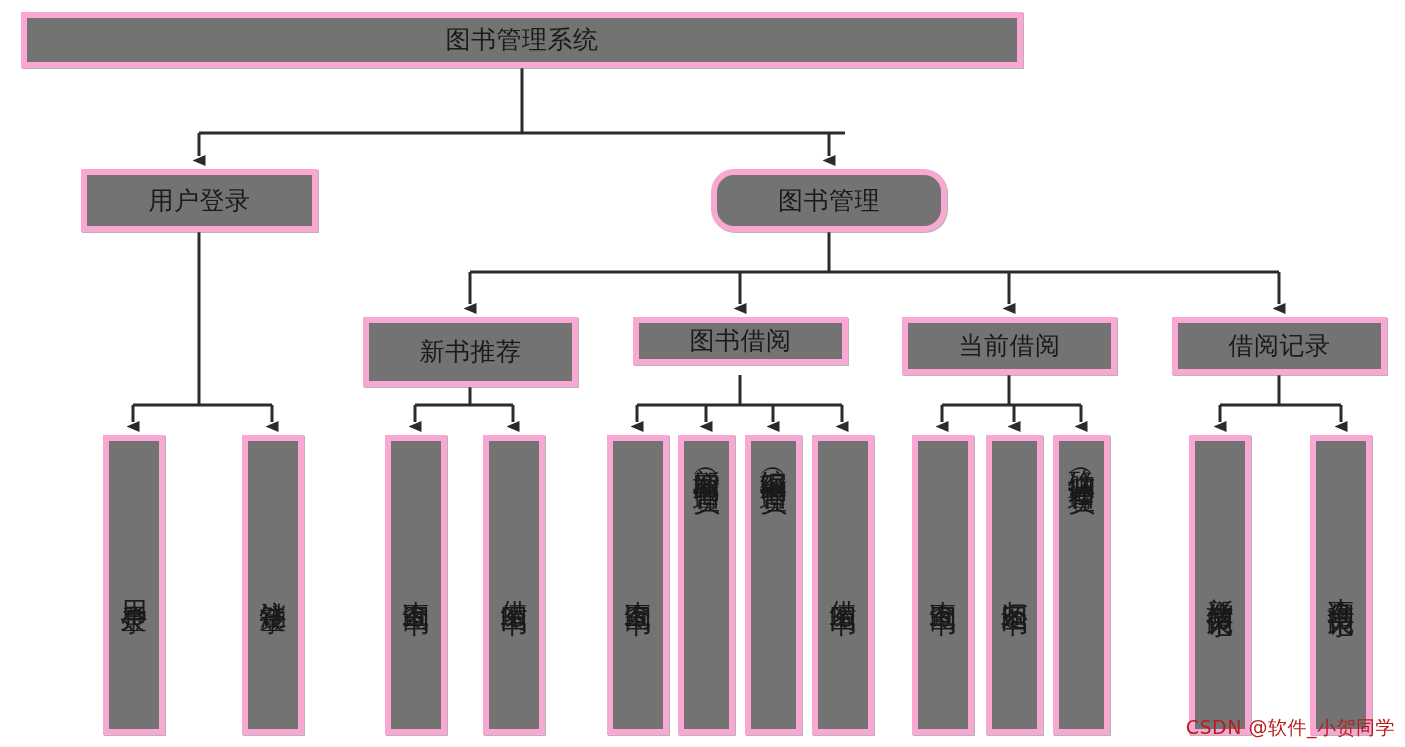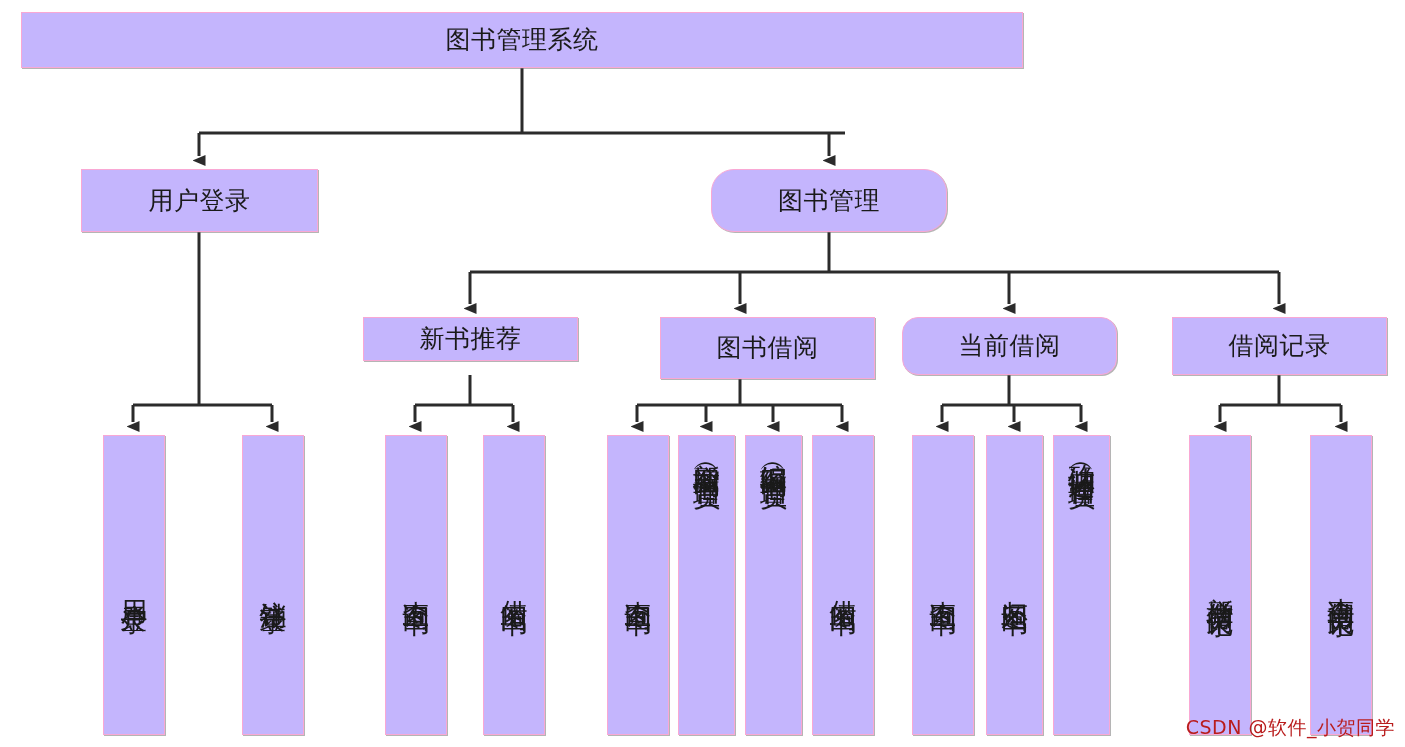--- a/index.html
+++ b/index.html
@@ -21,22 +21,22 @@
     position: absolute;
     left: 0;
     top: 0;
     width: 1405px;
     height: 747px;
     pointer-events: none;
   }
   .node {
     position: absolute;
     box-sizing: border-box;
-    border: 1px solid #f9a8d4;
-    background: #c4b5fd;
+    border: 6px solid #f9a8d4;
+    background: #737373;
     display: flex;
     align-items: center;
     justify-content: center;
     color: #1a1a1a;
     box-shadow: 1px 1px 0 rgba(120,120,120,0.55);
   }
   .node .label {
     display: block;
     line-height: 1.18;
     letter-spacing: 0.5px;
@@ -132,29 +132,29 @@
   </div>
 
   <div class="node horiz" style="left:81px; top:169px; width:237px; height:63px;">
     <span class="label">用户登录</span>
   </div>
 
   <div class="node horiz" style="left:711px; top:169px; width:236px; height:63px;border-radius:23px;">
     <span class="label">图书管理</span>
   </div>
 
-  <div class="node horiz" style="left:363px; top:317px; width:215px; height:44px;">
+  <div class="node horiz" style="left:363px; top:317px; width:215px; height:70px;">
     <span class="label">新书推荐</span>
   </div>
 
-  <div class="node horiz" style="left:660px; top:317px; width:215px; height:62px;">
+  <div class="node horiz" style="left:633px; top:317px; width:215px; height:48px;">
     <span class="label">图书借阅</span>
   </div>
 
-  <div class="node horiz" style="left:902px; top:317px; width:215px; height:58px;border-radius:16px;">
+  <div class="node horiz" style="left:902px; top:317px; width:215px; height:58px;">
     <span class="label">当前借阅</span>
   </div>
 
   <div class="node horiz" style="left:1172px; top:317px; width:215px; height:58px;">
     <span class="label">借阅记录</span>
   </div>
 
   <div class="node vert mid" style="left:103px; top:435px; width:62px; height:300px;">
     <span class="label">用户登录</span>
   </div>

